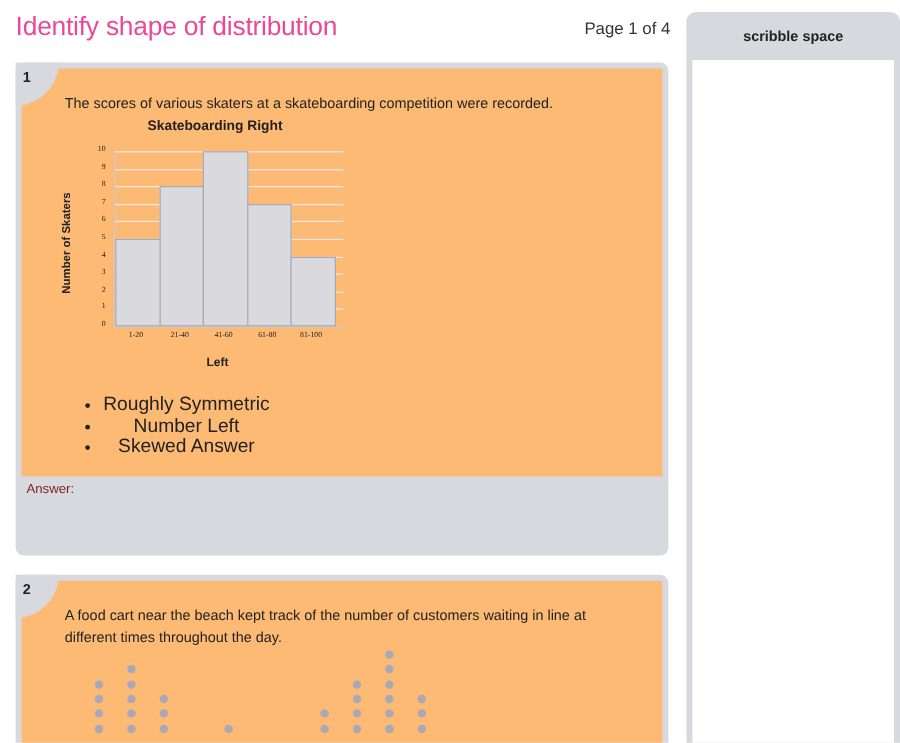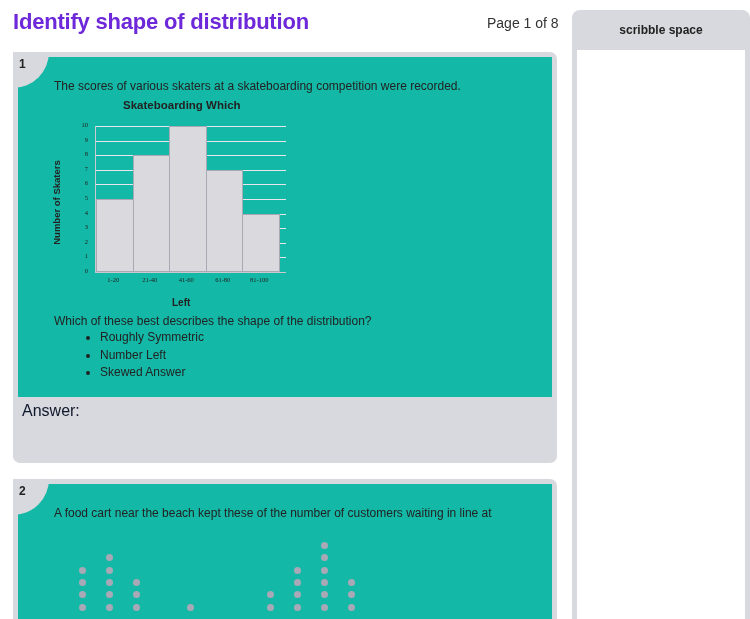--- a/index.html
+++ b/index.html
@@ -1,57 +1,57 @@
 <!DOCTYPE html>
 <html><head>
 <meta charset="utf-8">
 <style>
   html,body{margin:0;padding:0;}
   body{width:750px;height:619px;overflow:hidden;background:#ffffff;font-family:"Liberation Sans",sans-serif;color:#222;position:relative;}
-  .title{position:absolute;left:13px;top:9px;font-size:22px;font-weight:bold;color:#6d28d9;letter-spacing:-0.2px;}
+  .title{position:absolute;left:13px;top:9px;font-size:22px;font-weight:normal;color:#ec4899;letter-spacing:-0.2px;}
   .pageno{position:absolute;left:487px;top:15px;font-size:14px;color:#333;}
   .scribble{position:absolute;left:572px;top:10px;width:178px;height:620px;background:#d8d9de;border-radius:8px 8px 0 0;}
   .scribble-head{height:50px;line-height:40px;text-align:center;font-size:12px;font-weight:bold;color:#222;}
   .scribble-body{position:absolute;left:5px;right:5px;top:40px;bottom:0;background:#fff;}
   .card{position:absolute;left:13px;width:544px;background:#d8d9de;border-radius:7px;}
   .card1{top:52px;height:411px;}
   .card2{top:479px;height:160px;}
-  .card-inner{position:absolute;left:5px;right:5px;top:5px;background:#14b8a6;}
+  .card-inner{position:absolute;left:5px;right:5px;top:5px;background:#fdba74;}
   .card1 .card-inner{height:340px;}
   .card2 .card-inner{bottom:0;}
   .qnum{position:absolute;left:0;top:0;width:36px;height:36px;background:#d8d9de;border-bottom-right-radius:36px;font-size:12px;font-weight:bold;padding:5px 0 0 6px;box-sizing:border-box;color:#222;}
   .qtext{position:absolute;left:36px;font-size:12px;color:#222;line-height:18px;}
-  .answer-label{position:absolute;left:9px;top:350px;font-size:16px;color:#0f172a;}
-  ul.opts{position:absolute;left:64px;top:272px;margin:0;padding:0 0 0 18px;font-size:12px;line-height:17.5px;}
+  .answer-label{position:absolute;left:9px;top:350px;font-size:11px;color:#7f1d1d;}
+  ul.opts{position:absolute;left:50px;top:272px;margin:0;padding:0 0 0 18px;font-size:16px;line-height:17.5px;text-align:center;}
   ul.opts li{margin:0;}
   .chart-title{position:absolute;left:105px;top:42px;font-size:11.5px;font-weight:bold;}
   .ylabel{position:absolute;left:-12px;top:140px;font-size:9.5px;font-weight:bold;transform:rotate(-90deg);transform-origin:center;white-space:nowrap;width:100px;text-align:center;}
   .xlabel{position:absolute;left:154px;top:240px;font-size:10px;font-weight:bold;}
   .plot{position:absolute;left:77px;top:69px;width:190px;height:146px;border-left:1px solid #c9c9cf;border-bottom:1px solid #c9c9cf;}
   .grid{position:absolute;left:0;right:0;height:1px;background:#e8e8ec;}
   .bar{position:absolute;bottom:0;background:#d9d9de;border:1px solid #a9a9b3;box-sizing:border-box;}
   .ytick{position:absolute;left:52px;width:18px;text-align:right;font-size:6.5px;font-family:"Liberation Serif",serif;}
   .xtick{position:absolute;top:219px;width:38px;text-align:center;font-size:6.5px;font-family:"Liberation Serif",serif;}
   .dot{position:absolute;width:7px;height:7px;border-radius:50%;background:#a8a8b6;}
 </style>
 </head>
 <body>
 
 <div class="title">Identify shape of distribution</div>
-<div class="pageno">Page 1 of 8</div>
+<div class="pageno">Page 1 of 4</div>
 
 <div class="scribble">
   <div class="scribble-head">scribble space</div>
   <div class="scribble-body"></div>
 </div>
 
 <div class="card card1">
   <div class="card-inner">
     <div class="qtext" style="top:20px;">The scores of various skaters at a skateboarding competition were recorded.</div>
-    <div class="chart-title">Skateboarding Which</div>
+    <div class="chart-title">Skateboarding Right</div>
     <div class="ylabel">Number of Skaters</div>
     <div id="yticks">
         <div class="ytick" style="top: 210px;">0</div>
         <div class="ytick" style="top: 195.4px;">1</div>
         <div class="ytick" style="top: 180.8px;">2</div>
         <div class="ytick" style="top: 166.2px;">3</div>
         <div class="ytick" style="top: 151.6px;">4</div>
         <div class="ytick" style="top: 137px;">5</div>
         <div class="ytick" style="top: 122.4px;">6</div>
         <div class="ytick" style="top: 107.8px;">7</div>
@@ -77,34 +77,34 @@
         <div class="bar" style="left: 146px; width: 37.5px; height: 58.4px;"></div>
       </div>
     <div id="xticks">
         <div class="xtick" style="left: 76.25px;">1-20</div>
         <div class="xtick" style="left: 112.75px;">21-40</div>
         <div class="xtick" style="left: 149.25px;">41-60</div>
         <div class="xtick" style="left: 185.75px;">61-80</div>
         <div class="xtick" style="left: 222.25px;">81-100</div>
       </div>
     <div class="xlabel">Left</div>
-    <div class="qtext" style="top:255px;">Which of these best describes the shape of the distribution?</div>
     <ul class="opts">
       <li>Roughly Symmetric</li>
       <li>Number Left</li>
       <li>Skewed Answer</li>
     </ul>
   </div>
   <div class="qnum">1</div>
   <div class="answer-label">Answer:</div>
 </div>
 
 <div class="card card2">
   <div class="card-inner">
-    <div class="qtext" style="top:20px;">A food cart near the beach kept these of the number of customers waiting in line at</div>
+    <div class="qtext" style="top:20px;">A food cart near the beach kept track of the number of customers waiting in line at</div>
+    <div class="qtext" style="top:38px;">different times throughout the day.</div>
     <div id="dotplot">
         <div class="dot" style="left: 60.5px; top: 119.5px;"></div>
         <div class="dot" style="left: 60.5px; top: 107.2px;"></div>
         <div class="dot" style="left: 60.5px; top: 94.9px;"></div>
         <div class="dot" style="left: 60.5px; top: 82.6px;"></div>
         <div class="dot" style="left: 87.5px; top: 119.5px;"></div>
         <div class="dot" style="left: 87.5px; top: 107.2px;"></div>
         <div class="dot" style="left: 87.5px; top: 94.9px;"></div>
         <div class="dot" style="left: 87.5px; top: 82.6px;"></div>
         <div class="dot" style="left: 87.5px; top: 70.3px;"></div>

